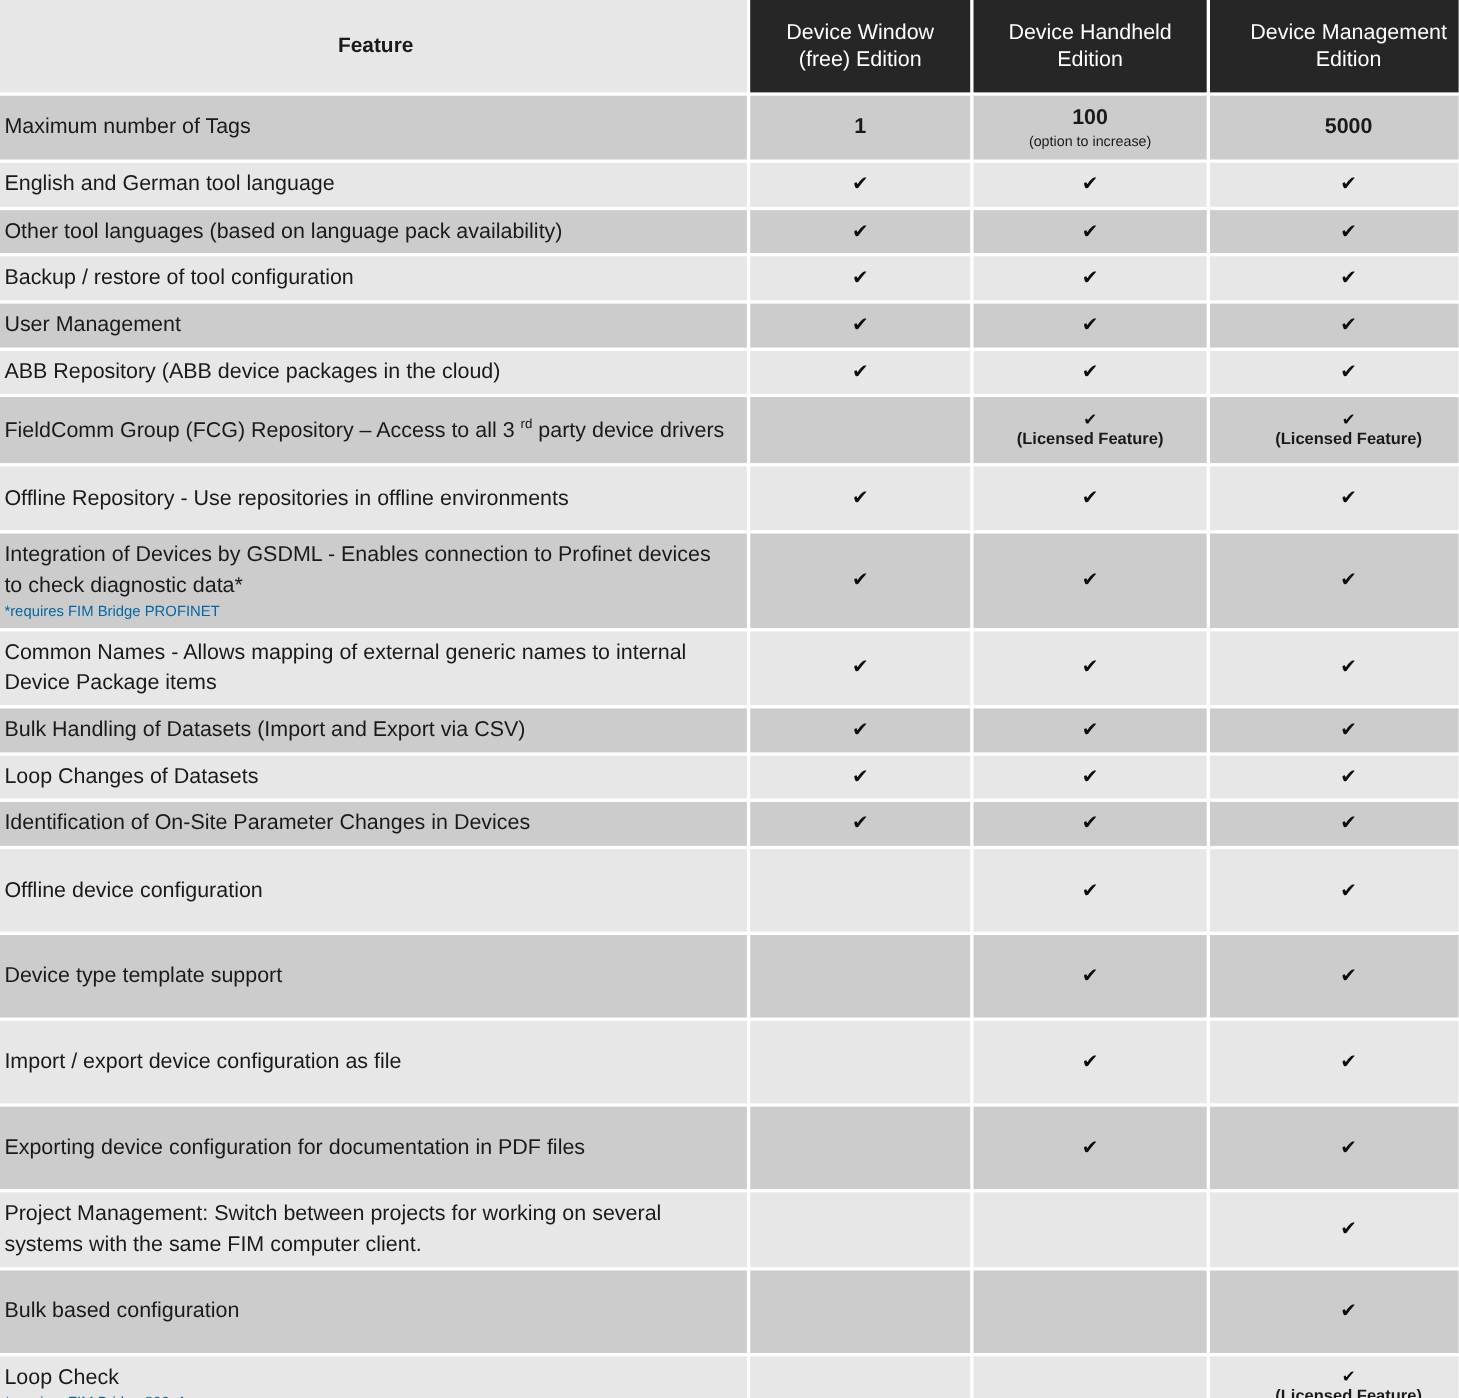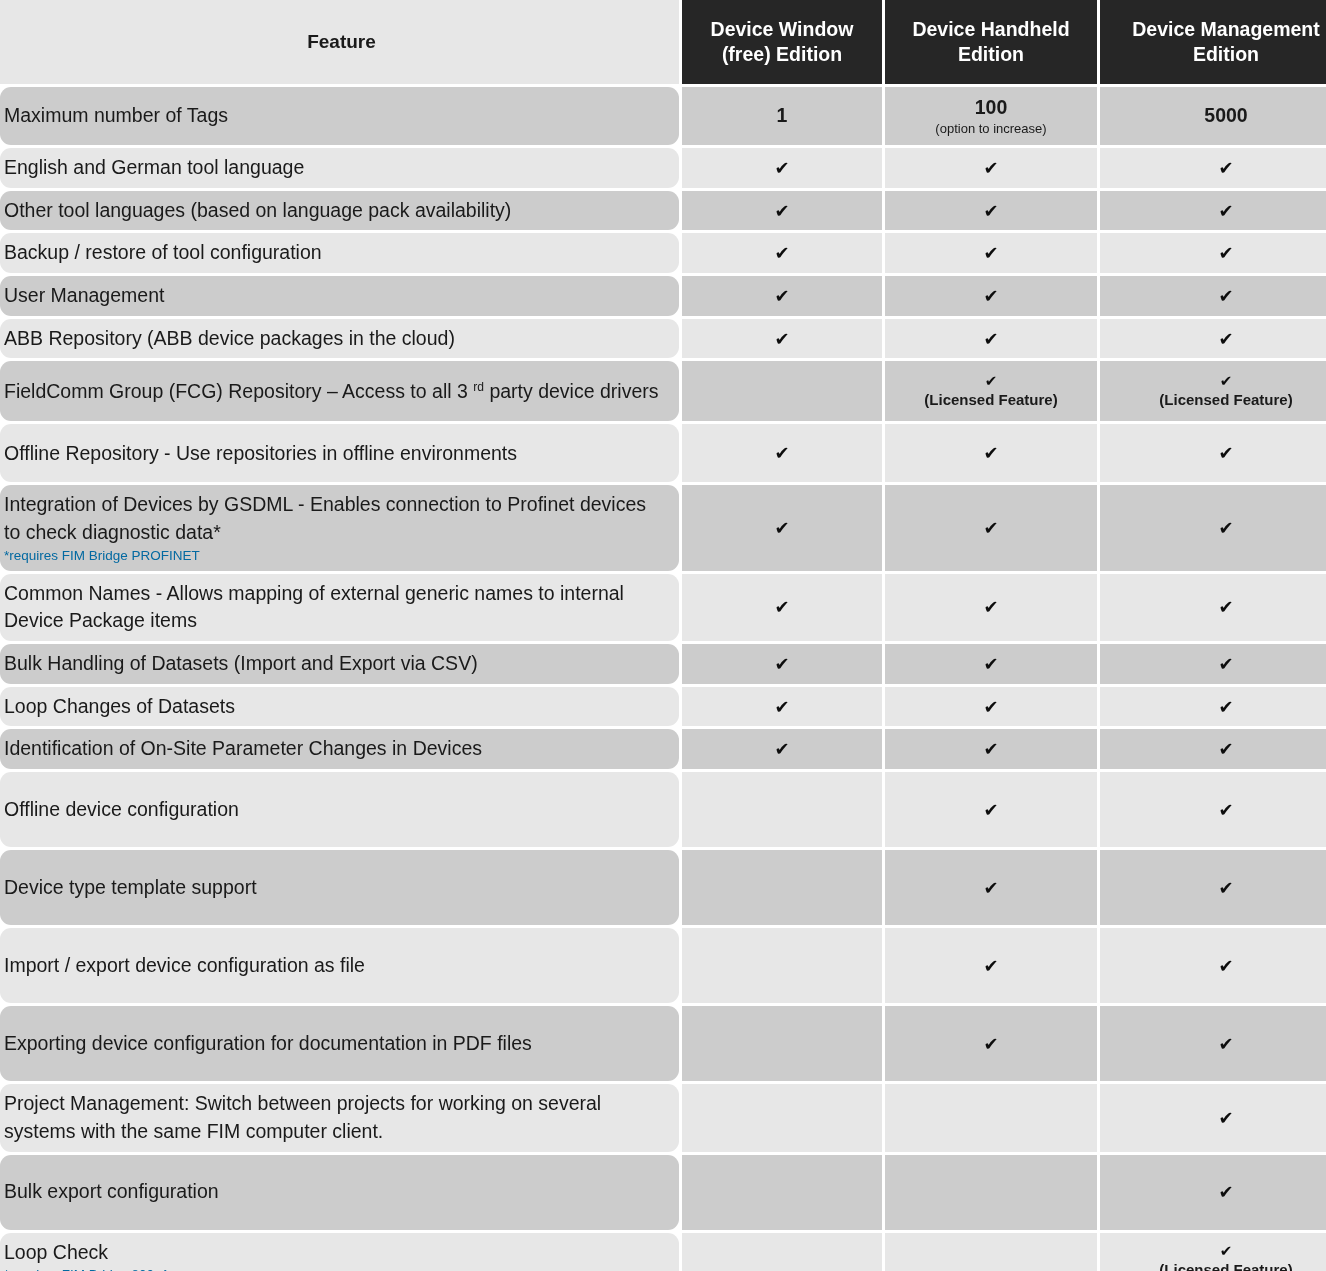--- a/index.html
+++ b/index.html
@@ -40,36 +40,35 @@
     color: #1a1a1a;
     height: 84px;
   }
   th.edition-head {
     background: #262626;
     color: #ffffff;
     text-align: center;
     vertical-align: middle;
     padding: 8px 0;
     font-size: 19.5px;
-    font-weight: bold;
+    font-weight: normal;
     line-height: 1.28;
     height: 84px;
     margin-left: 36px;
   }
 
   
   td.feature-cell {
     text-align: left;
     vertical-align: middle;
     padding: 6px 14px 6px 4px;
     font-size: 19.5px;
     line-height: 1.42;
     font-weight: 400;
     color: #1a1a1a;
-    border-radius: 11px;
   }
   td.value-cell {
     text-align: center;
     vertical-align: middle;
     padding: 4px 6px;
     font-size: 19px;
   }
 
   tr.shade-dark  td { background: #cccccc; }
   tr.shade-light td { background: #e7e7e7; }
@@ -402,21 +401,21 @@
         </td>
         <td class="value-cell">
           <span class="empty-cell"></span>
         </td>
         <td class="value-cell">
           <span class="check">✔</span>
         </td>
       </tr>
       <tr class="shade-dark" style="height: 75px;">
         <td class="feature-cell">
-          <span class="feature-title">Bulk export configuration</span>
+          <span class="feature-title">Bulk based configuration</span>
         </td>
         <td class="value-cell">
           <span class="empty-cell"></span>
         </td>
         <td class="value-cell">
           <span class="empty-cell"></span>
         </td>
         <td class="value-cell">
           <span class="check">✔</span>
         </td>

